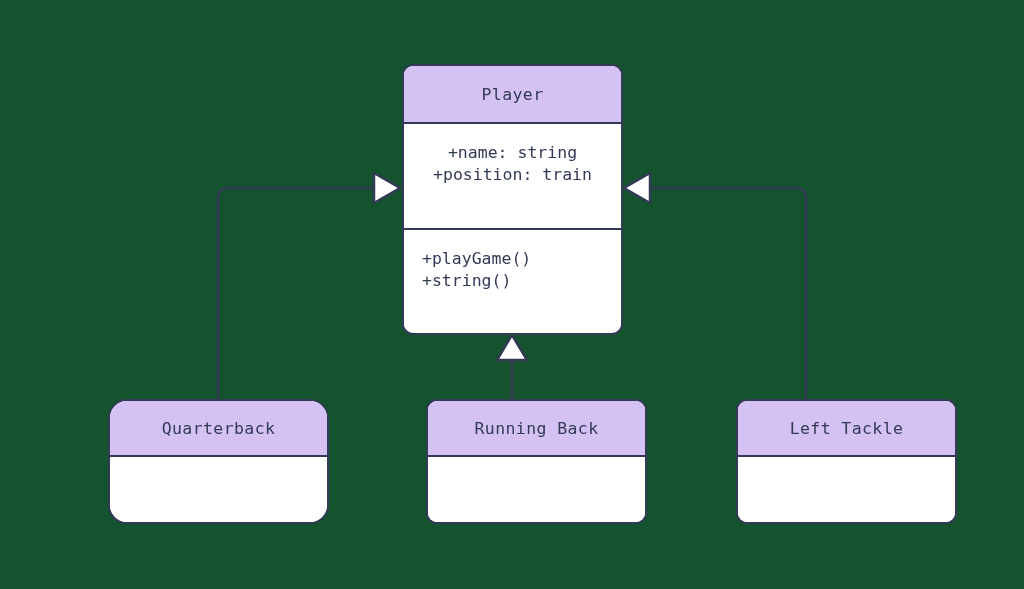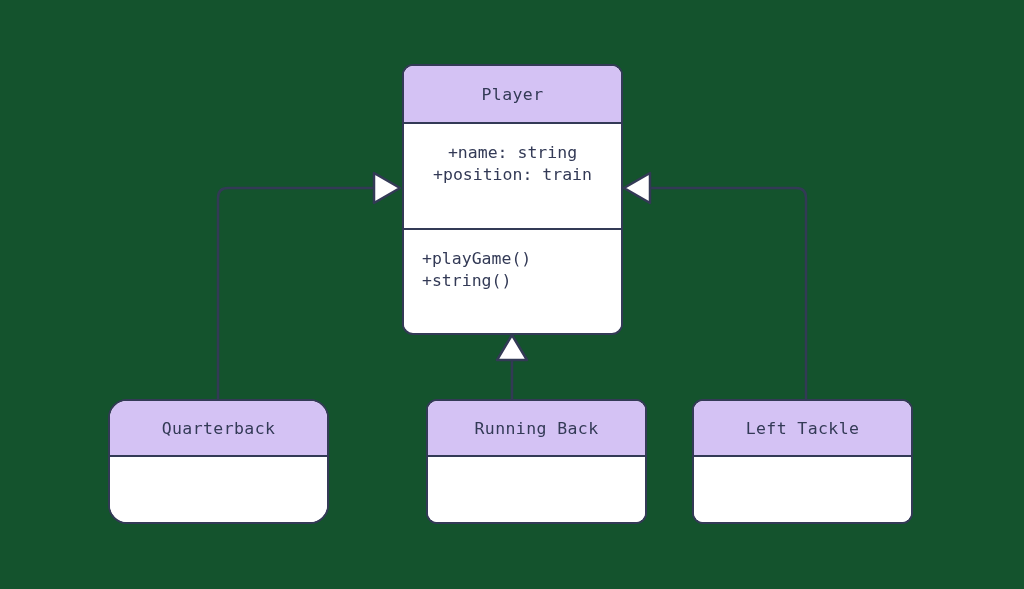--- a/index.html
+++ b/index.html
@@ -70,21 +70,21 @@
   #class-player .attr-compartment { height: 104px; text-align: center; }
   #class-player .meth-compartment { height: 101px; }
 
   
   .uml-class.subclass { top: 399px; width: 221px; height: 125px; }
   .uml-class.subclass .uml-header { height: 56px; }
   .uml-class.subclass .uml-compartment { height: 66px; }
 
   #class-quarterback  { left: 108px; border-radius: 19px; }
   #class-runningback  { left: 402px; margin-left: 24px; }
-  #class-lefttackle   { left: 692px; }
+  #class-lefttackle   { left: 736px; }
 </style>
 </head>
 <body>
 
 <div id="canvas">
 
   <svg id="edge-layer" viewBox="0 0 1024 589" xmlns="http://www.w3.org/2000/svg">
 
     <g>
       <path d="M 218 399 L 218 198 Q 218 188 228 188 L 374 188" fill="none" stroke="#333a56" stroke-width="2.5" stroke-linecap="round" stroke-linejoin="round"></path>

